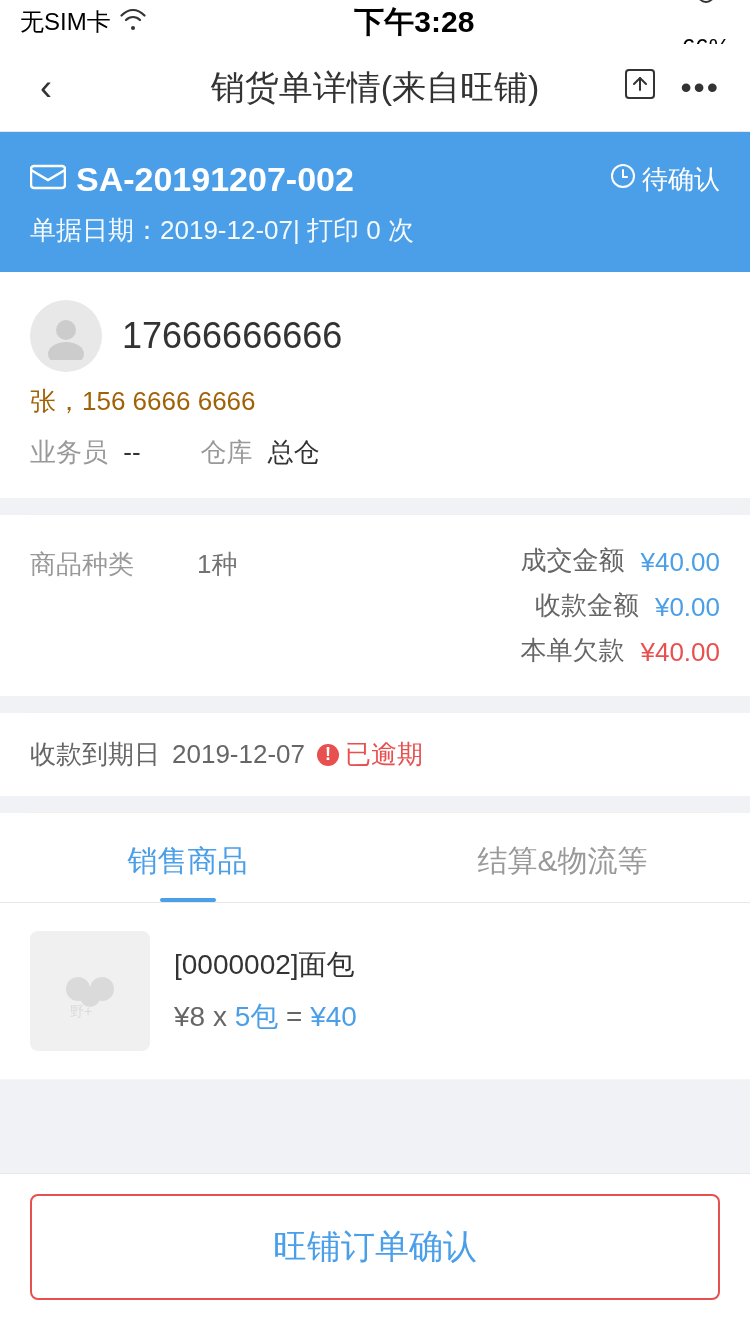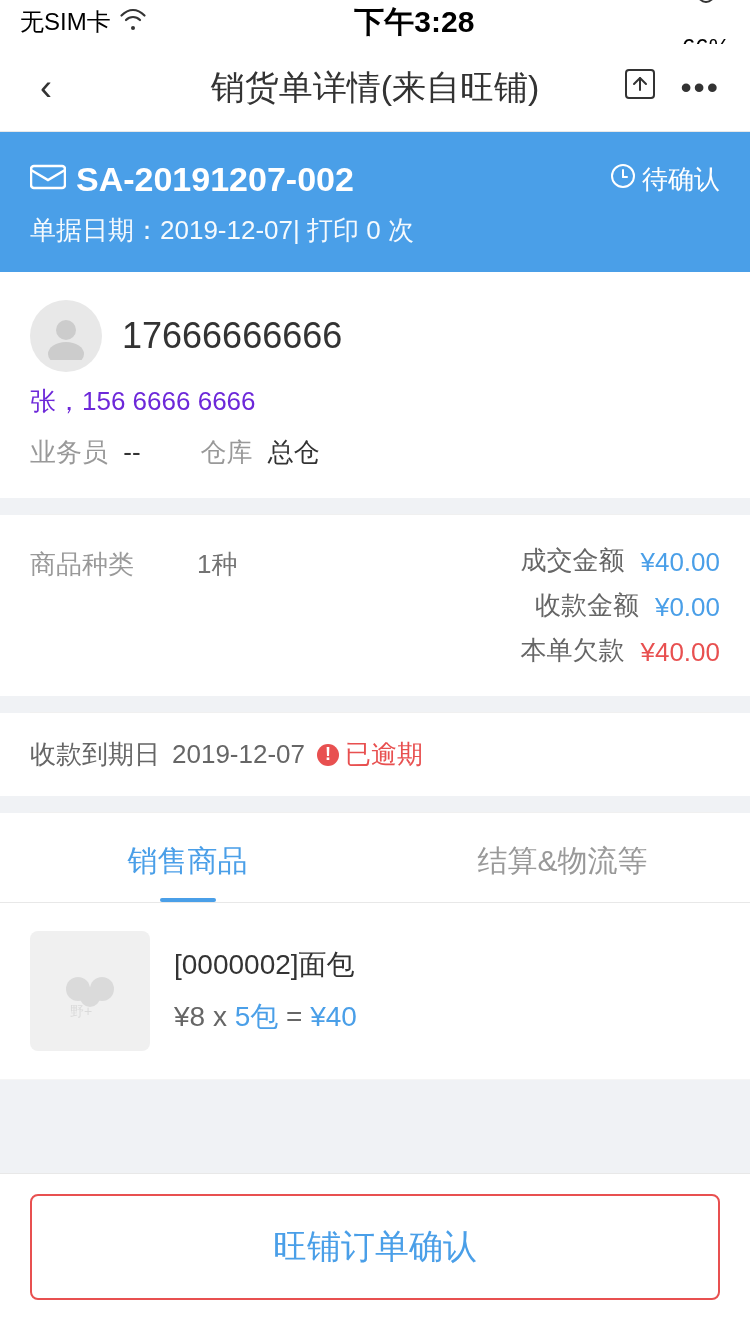--- a/index.html
+++ b/index.html
@@ -124,21 +124,21 @@
       color: #999;
       flex-shrink: 0;
     }
     .customer-name {
       font-size: 36px;
       font-weight: 500;
       color: #333;
     }
     .customer-info {
       font-size: 26px;
-      color: #6d28d9;
+      color: #a16207;
       margin-bottom: 16px;
       padding-left: 0;
     }
     .customer-meta {
       display: flex;
       gap: 60px;
       font-size: 26px;
       color: #666;
     }
     .meta-item span.label { color: #999; }

